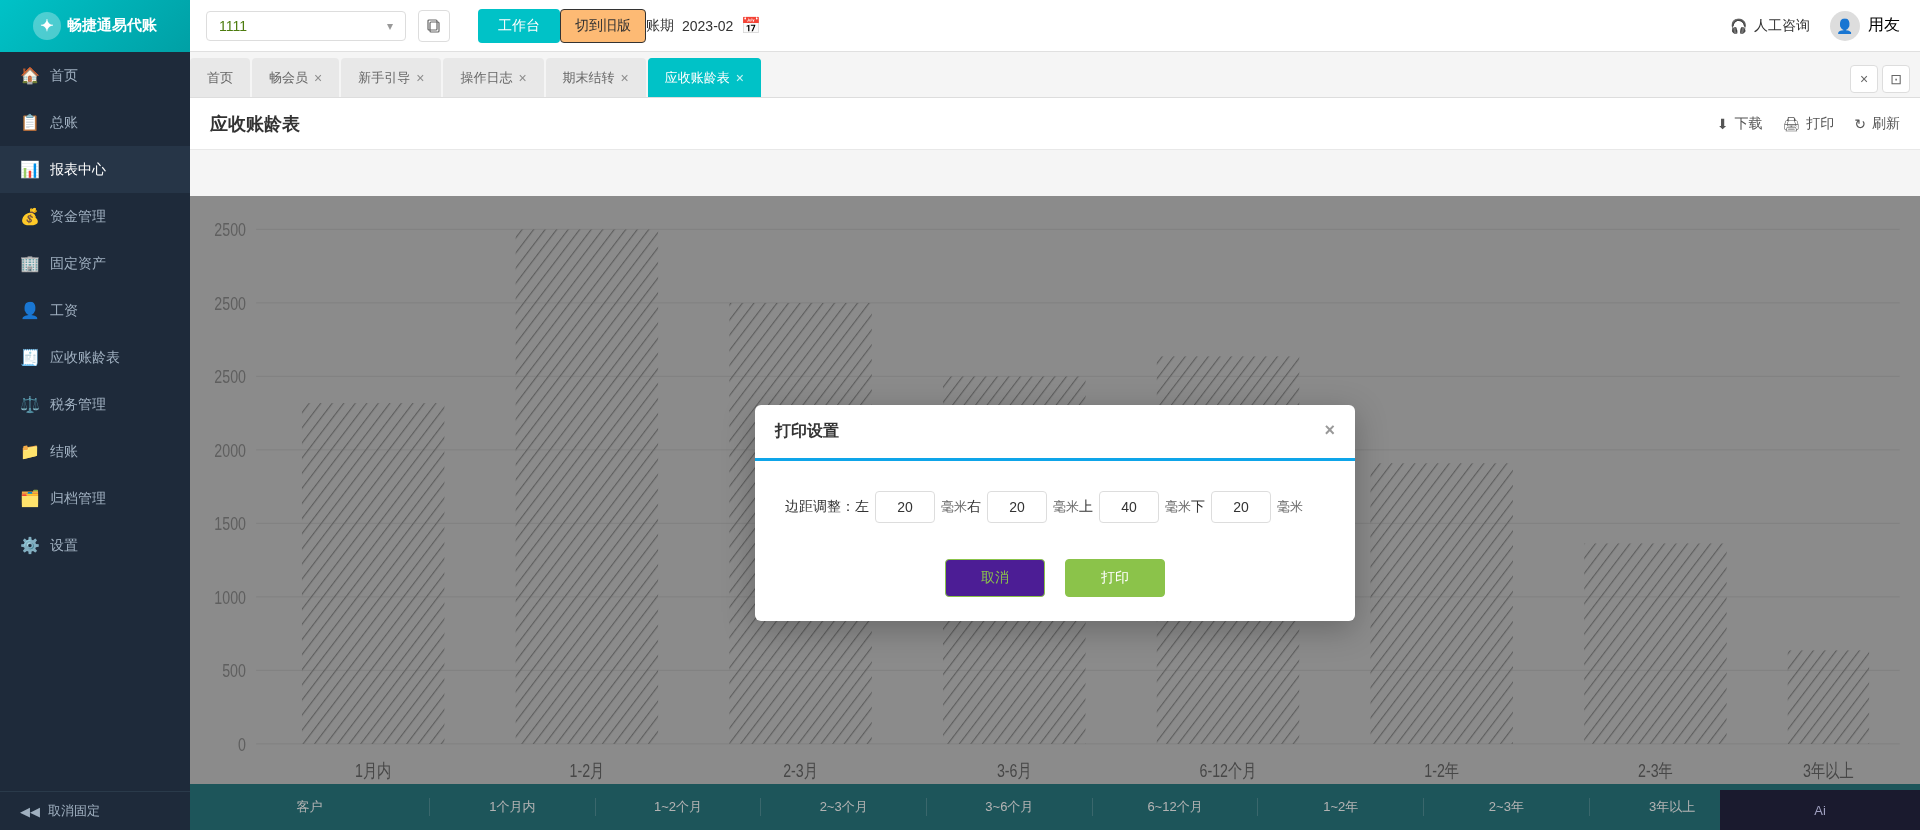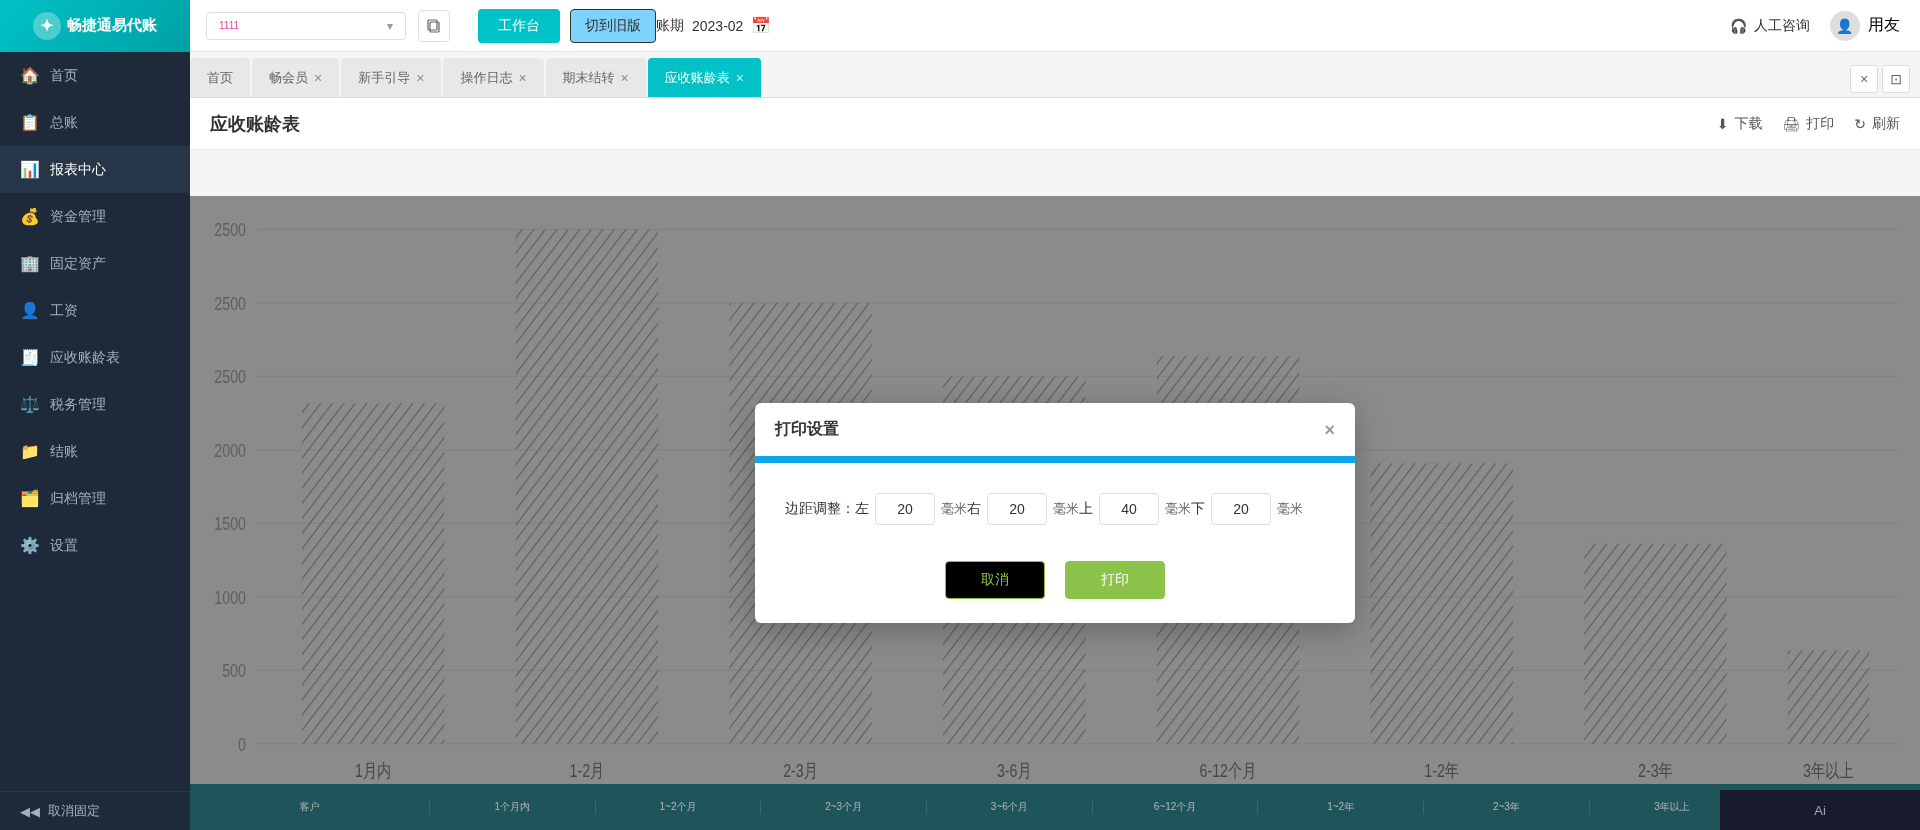--- a/index.html
+++ b/index.html
@@ -49,22 +49,22 @@
       margin-left: 16px;
       padding: 6px 12px;
       border: 1px solid #ddd;
       border-radius: 4px;
       cursor: pointer;
       min-width: 200px;
       background: #fff;
       position: relative;
     }
     .company-name {
-      font-size: 10px;
-      color: #ec4899;
+      font-size: 14px;
+      color: #4d7c0f;
       flex: 1;
     }
     .dropdown-arrow {
       color: #999;
       font-size: 12px;
       margin-left: 8px;
     }
     .copy-btn {
       margin-left: 12px;
       width: 32px;
@@ -83,22 +83,22 @@
       margin-left: 28px;
       background: #00c2c7;
       color: #fff;
       border: none;
       border-radius: 4px;
       padding: 8px 20px;
       font-size: 14px;
       cursor: pointer;
     }
     .old-version-btn {
-      margin-left: 10px;
-      background: #7dd3fc;
+      margin-left: 0;
+      background: #fdba74;
       color: #333;
       border: 1px solid #333;
       border-radius: 4px;
       padding: 7px 14px;
       font-size: 14px;
       cursor: pointer;
     }
     .period-area {
       display: flex;
       align-items: center;
@@ -301,21 +301,21 @@
     .table-header {
       height: 46px;
       background: #2a7a82;
       display: flex;
       align-items: center;
       flex-shrink: 0;
     }
     .table-col {
       flex: 1;
       text-align: center;
-      font-size: 10px;
+      font-size: 13px;
       color: #fff;
       border-right: 1px solid rgba(255,255,255,0.2);
       padding: 0 8px;
     }
     .table-col:first-child { flex: 1.5; }
 
     
     .modal-overlay {
       position: absolute;
       top: 0; left: 0; right: 0; bottom: 0;
@@ -328,23 +328,22 @@
     .modal {
       background: #fff;
       border-radius: 6px;
       box-shadow: 0 8px 32px rgba(0,0,0,0.25);
       width: 600px;
       padding: 0;
       overflow: hidden;
     }
     .modal-header {
       display: flex;
-      align-items: center;
       padding: 16px 20px;
-      border-bottom: 7px solid #0ea5e9;
+      border-bottom: 3px solid #0ea5e9;
       font-size: 16px;
       font-weight: bold;
       color: #333;
     }
     .modal-close {
       margin-left: auto;
       cursor: pointer;
       font-size: 18px;
       color: #999;
       line-height: 1;
@@ -377,21 +376,21 @@
     .unit-label { font-size: 13px; color: #666; }
     .modal-footer {
       padding: 16px 30px 24px;
       display: flex;
       justify-content: center;
       gap: 20px;
     }
     .btn-cancel {
       min-width: 100px;
       height: 38px;
-      background: #000000;
+      background: #4c1d95;
       border: 1px solid #8bc34a;
       color: #8bc34a;
       border-radius: 4px;
       font-size: 14px;
       cursor: pointer;
     }
     .btn-print {
       min-width: 100px;
       height: 38px;
       background: #8bc34a;

